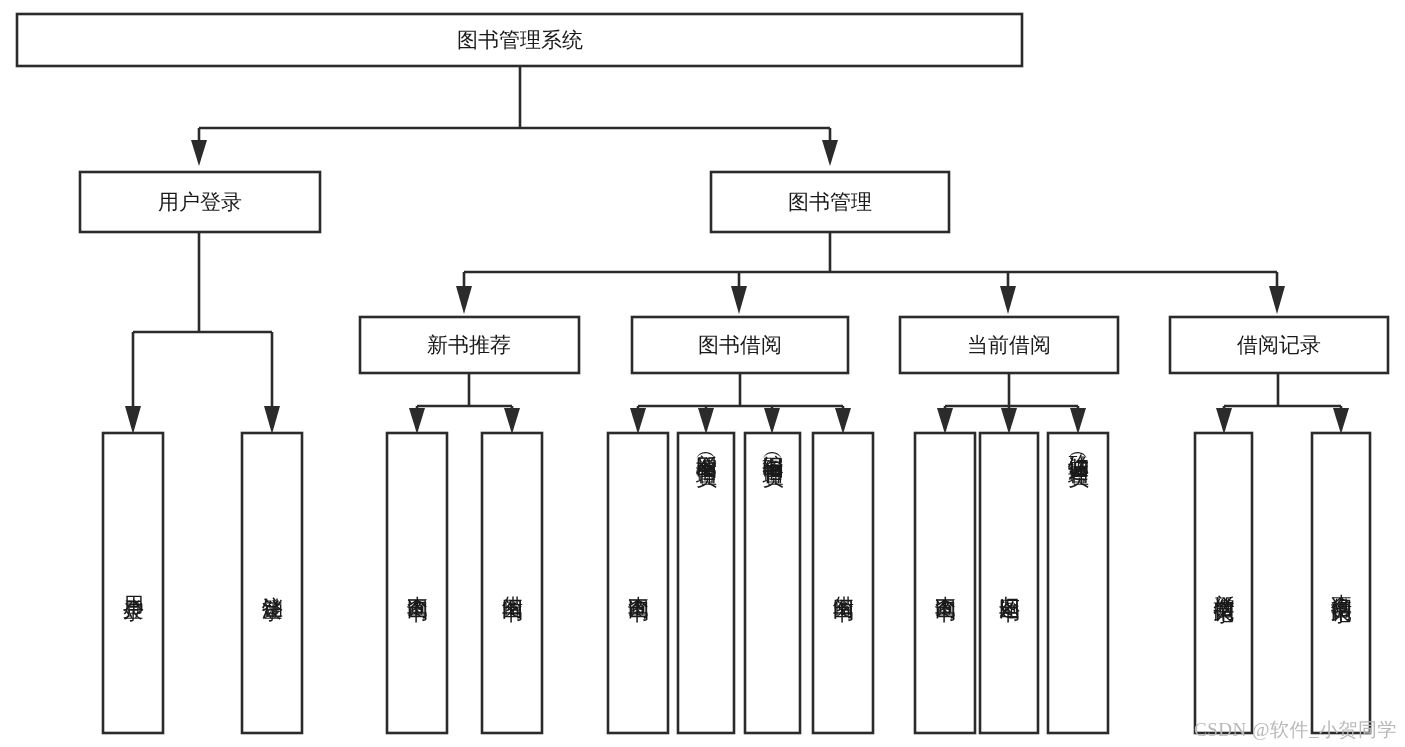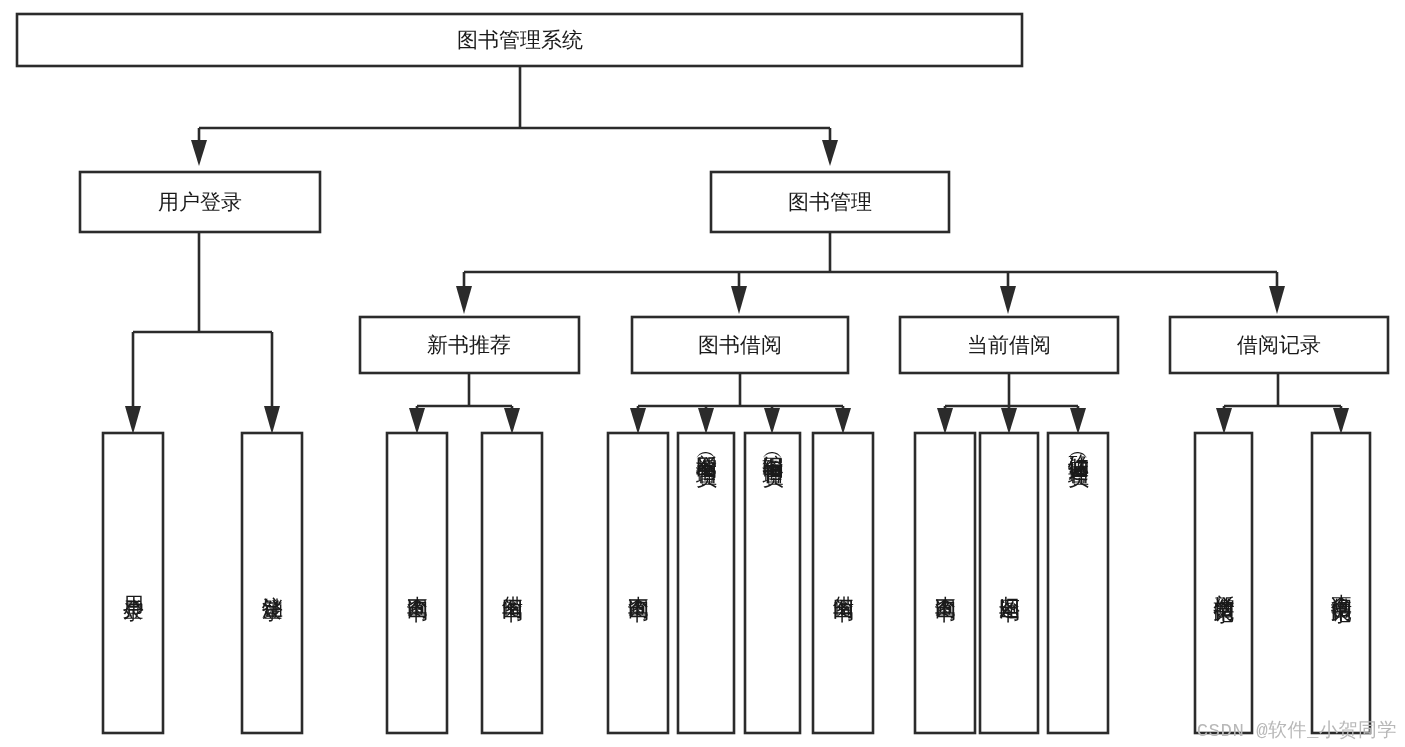--- a/index.html
+++ b/index.html
@@ -67,21 +67,21 @@
     position: absolute;
     display: flex;
     justify-content: center;
   }
   .leaf-wrap.align-middle { align-items: center; }
   .leaf-wrap.align-top { align-items: flex-start; }
   .watermark {
     position: absolute;
     right: 8px;
     bottom: 4px;
-    font-family: Liberation Mono, monospace;
+    font-family: Liberation Serif, serif;
     font-size: 19px;
     color: #b8b8b8;
     white-space: nowrap;
     letter-spacing: 0.5px;
   }
 </style>
 </head>
 <body>
 
 <div id="diagram-root">

